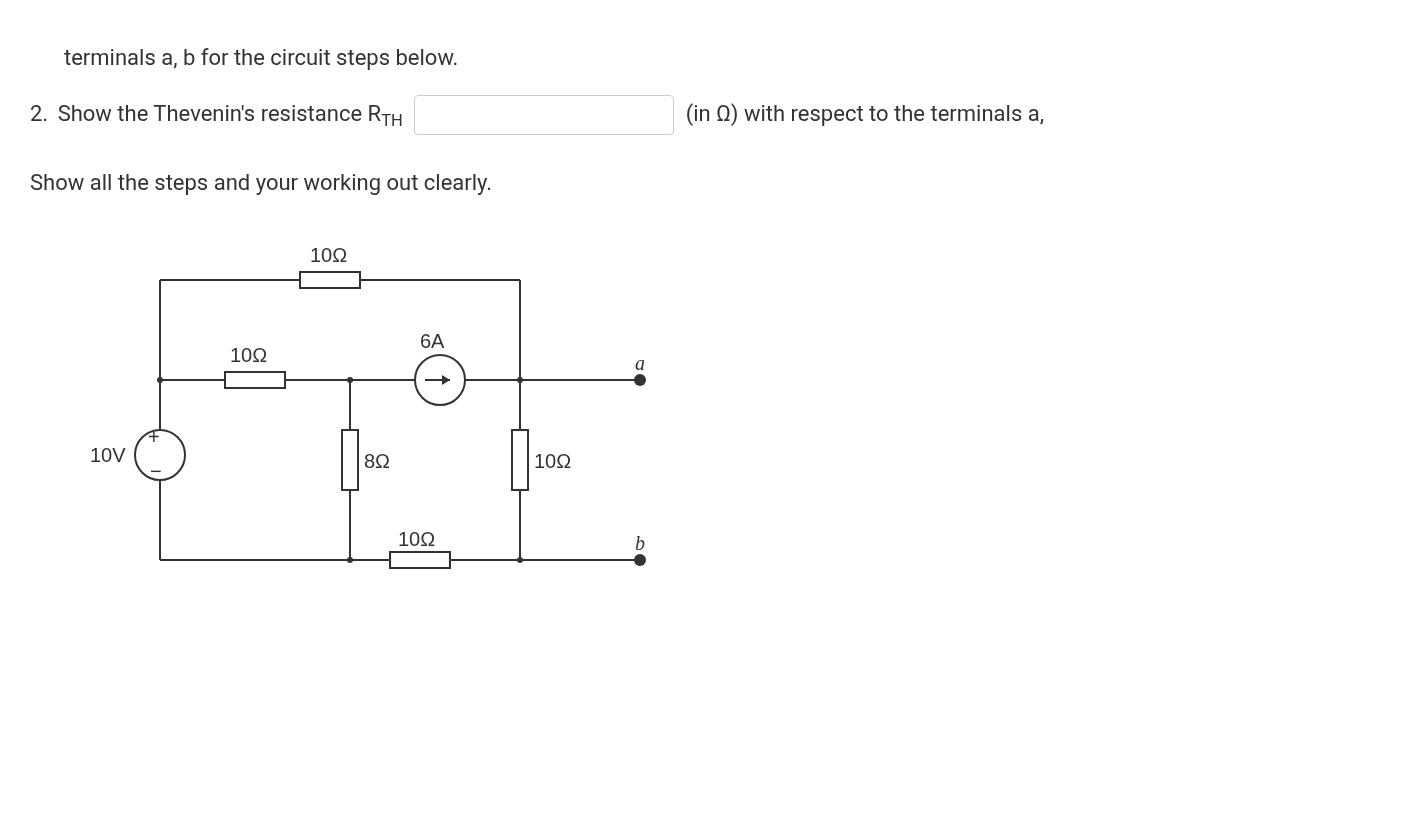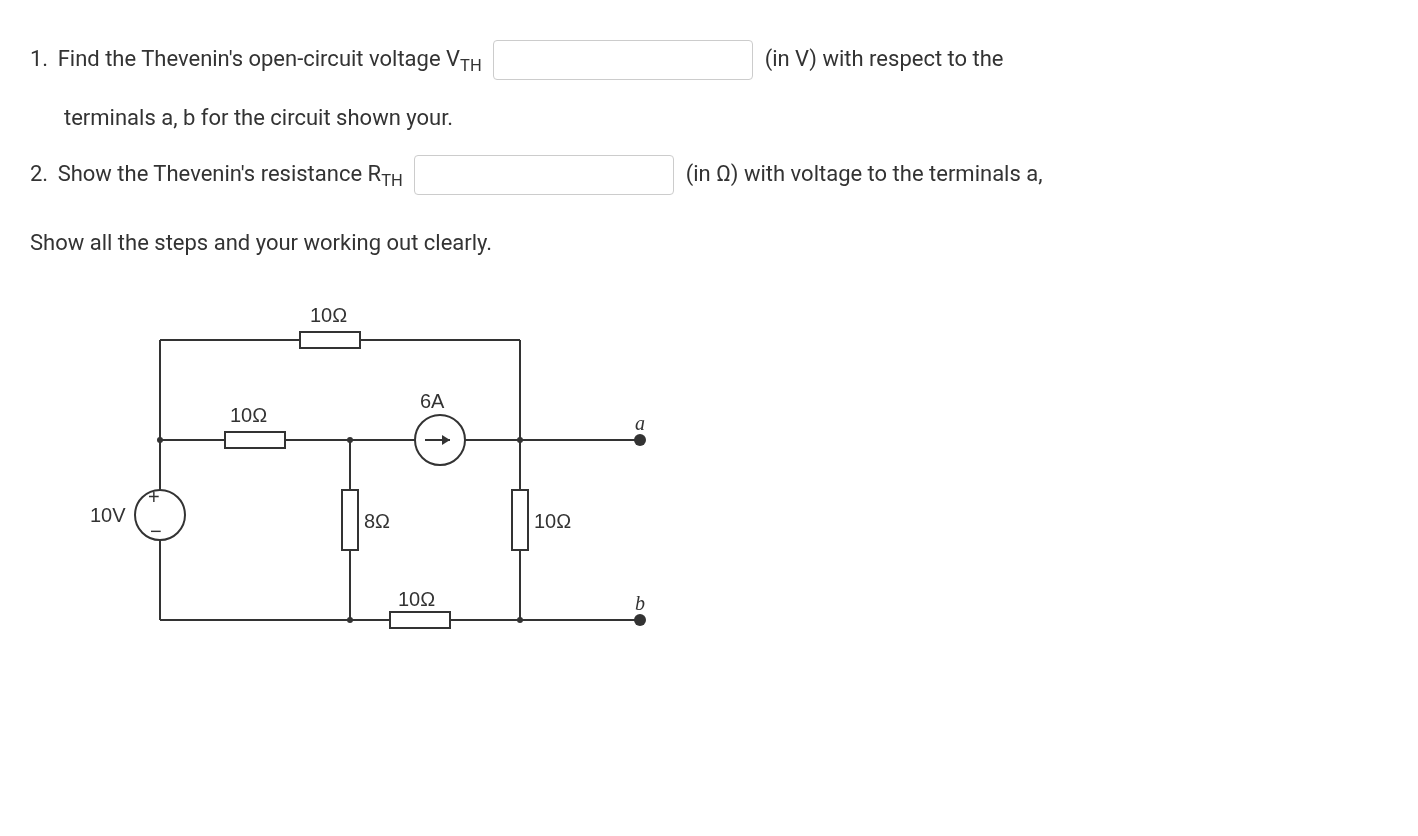--- a/index.html
+++ b/index.html
@@ -70,34 +70,28 @@
       fill: white;
     }
     .terminal-dot {
       fill: #333;
     }
   </style>
 </head>
 <body>
 
 <div class="problem-text">
-  <div class="problem-line">
-    <span class="problem-num">1.</span>
-    <span>Find the Thevenin's open-circuit voltage V</span><span class="subscript">TH</span>
-    <input type="text" class="input-field" style="">
-    <span>(in V) with respect to the</span>
-  </div>
   <div class="problem-line indent">
-    <span>terminals a, b for the circuit shown your.</span>
+    <span>terminals a, b for the circuit steps below.</span>
   </div>
   <div class="problem-line">
     <span class="problem-num">2.</span>
     <span>Show the Thevenin's resistance R</span><span class="subscript">TH</span>
     <input type="text" class="input-field" style="">
-    <span>(in Ω) with voltage to the terminals a,</span>
+    <span>(in Ω) with respect to the terminals a,</span>
   </div>
 </div>
 
 <div class="show-steps">Show all the steps and your working out clearly.</div>
 
 <div class="circuit-container">
   <svg width="600" height="380" viewBox="0 0 600 380">
 
     <line class="wire" x1="80" y1="50" x2="220" y2="50"></line>
 

